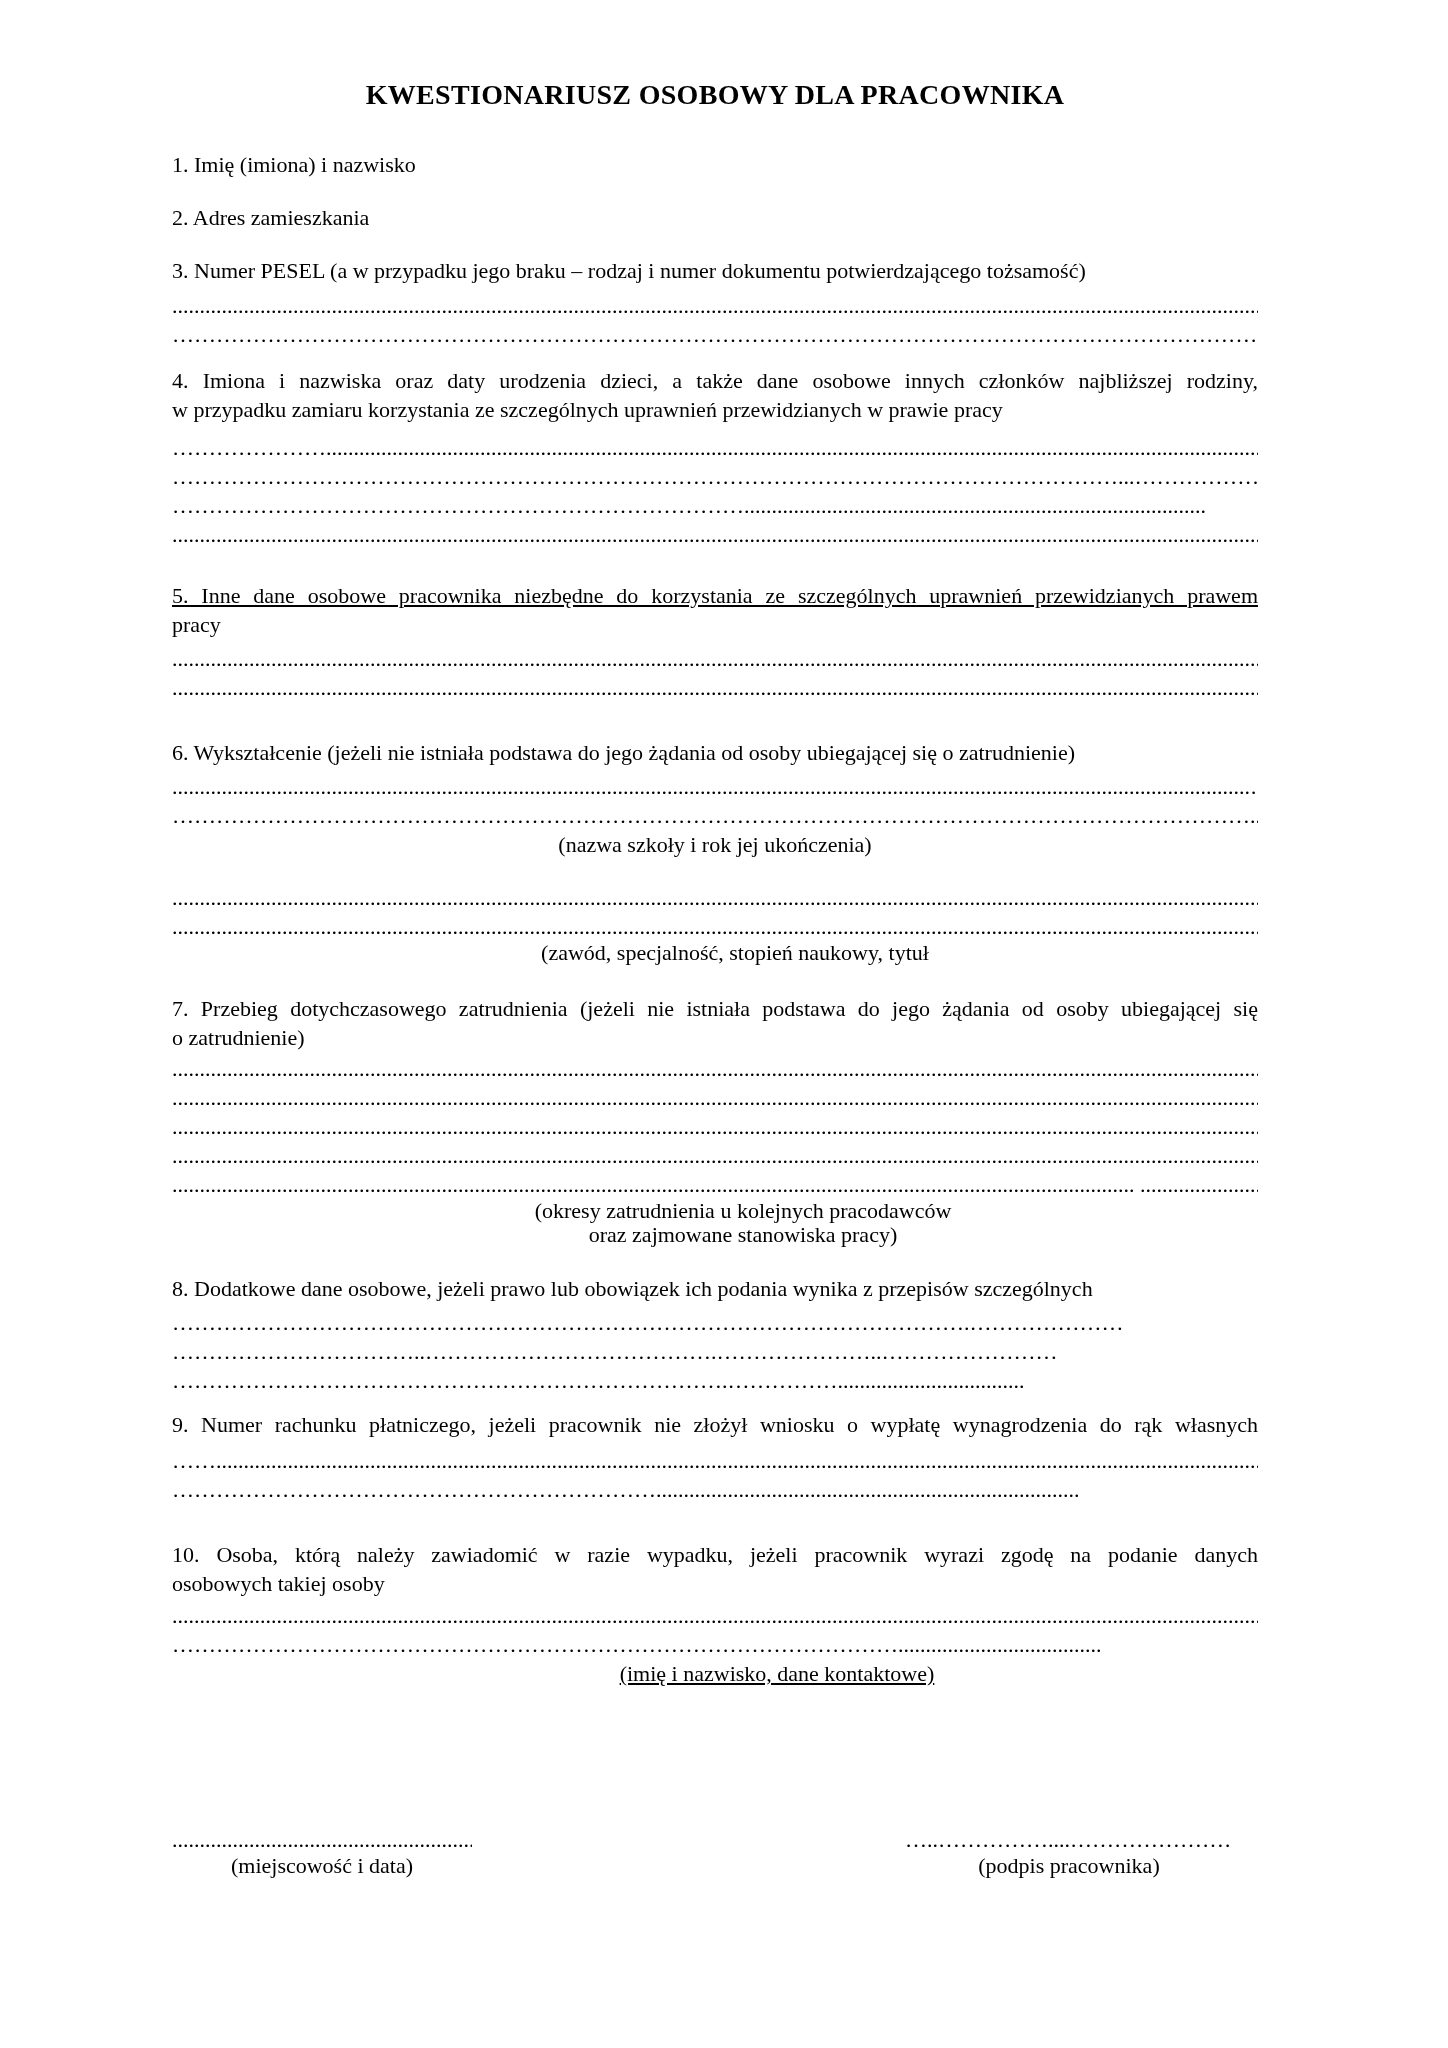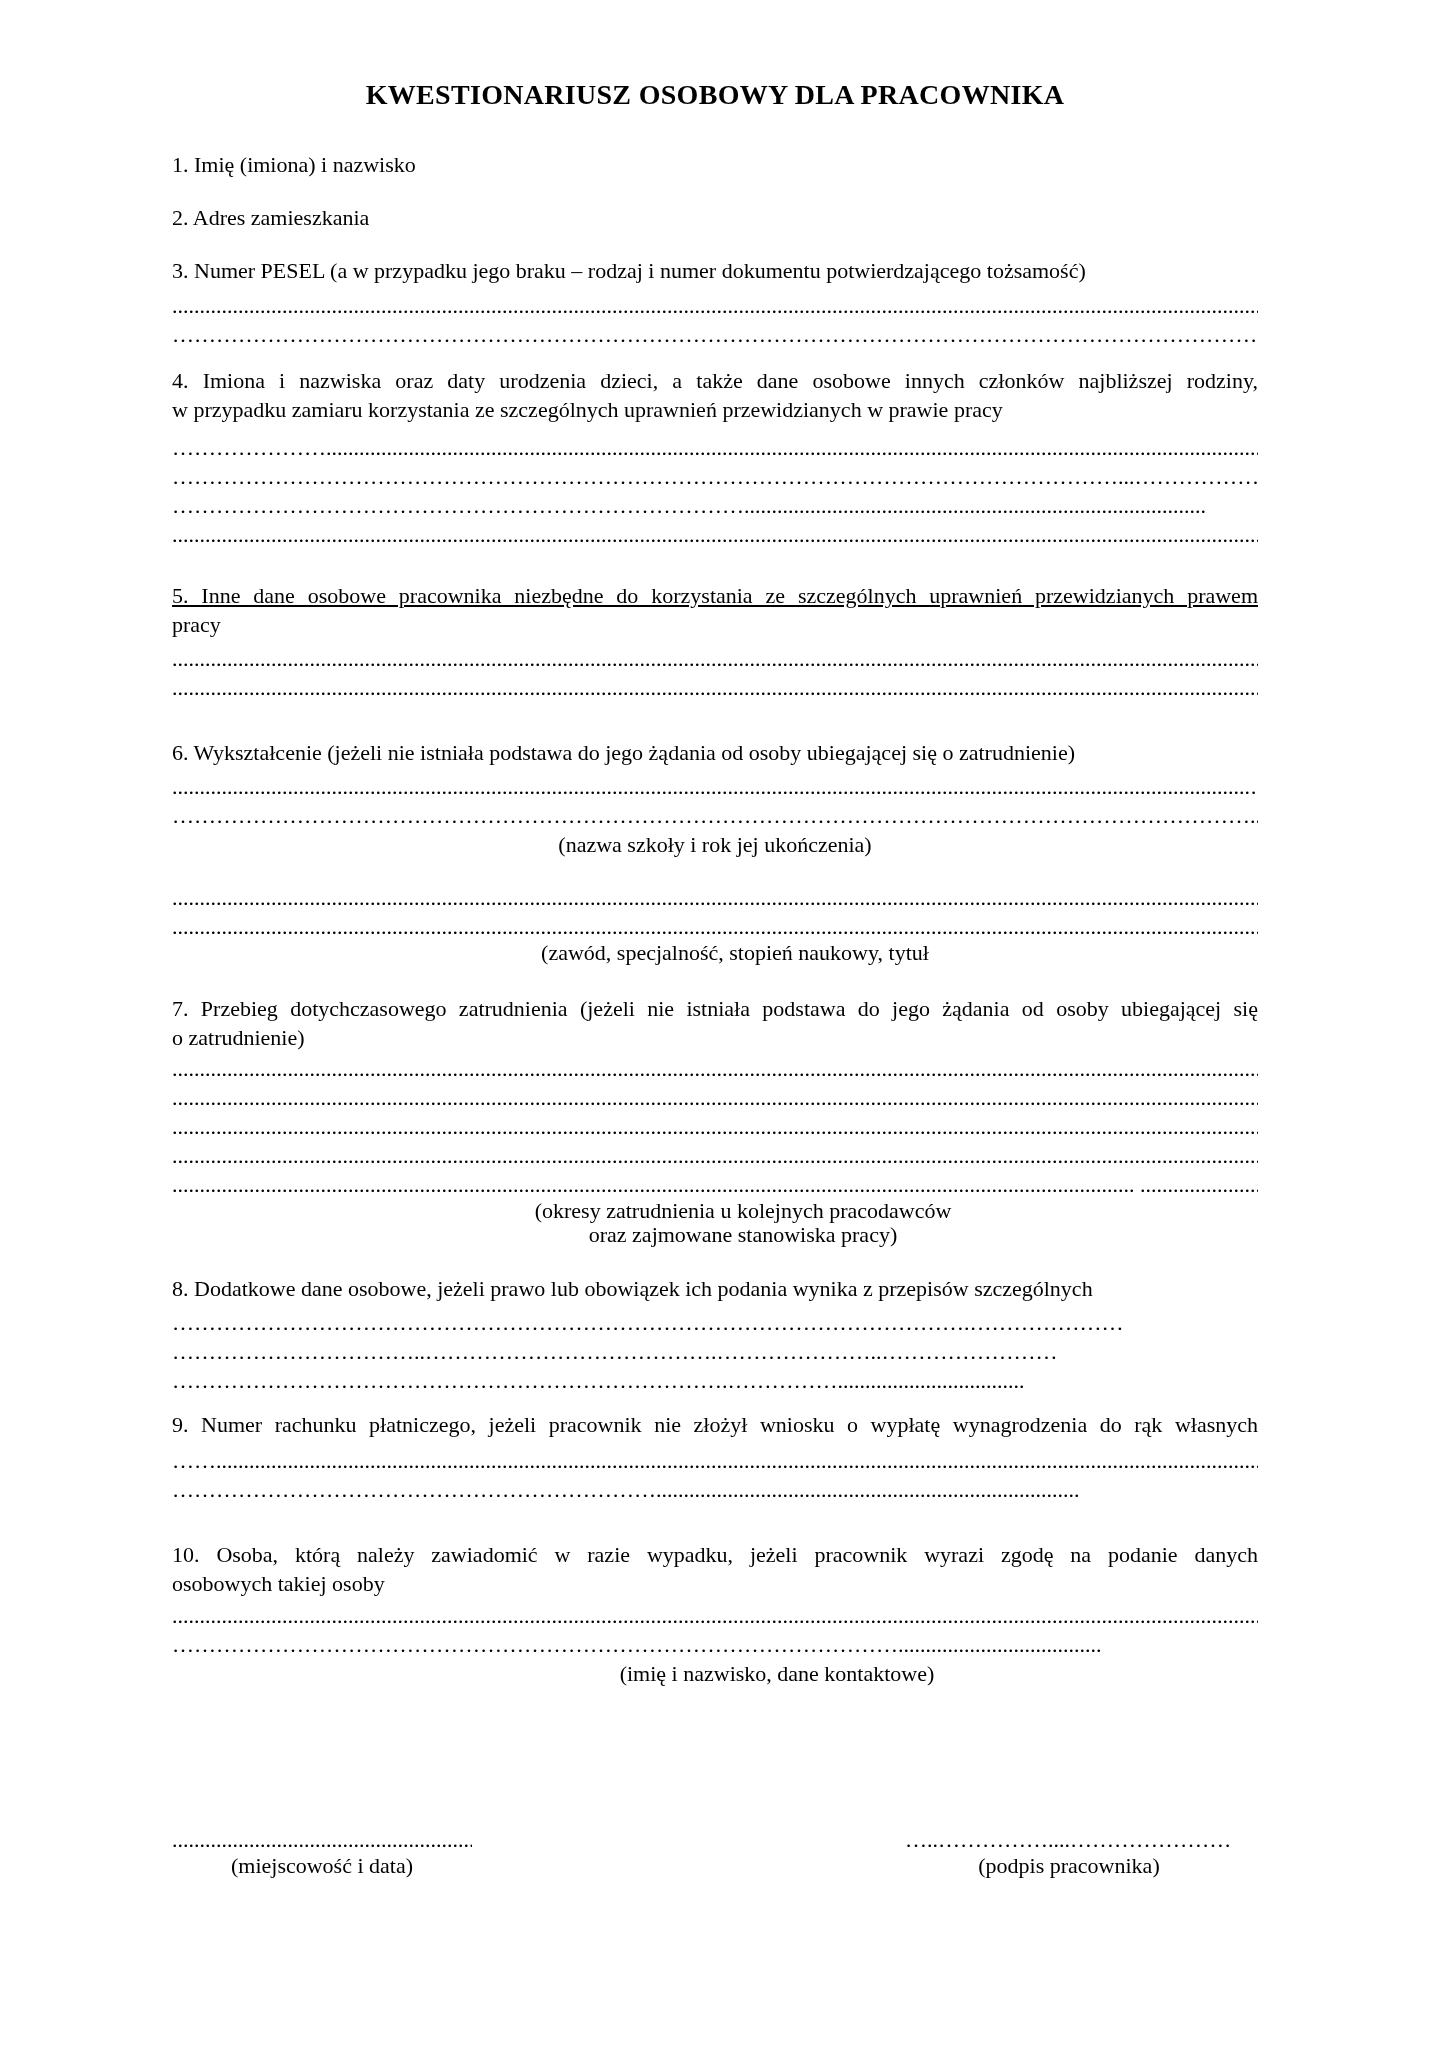--- a/index.html
+++ b/index.html
@@ -22,21 +22,21 @@
   .row{height:29px;overflow:hidden;white-space:nowrap;}
   .para{height:29px;overflow:hidden;}
   .just{text-align:justify;text-align-last:justify;word-spacing:-1px;}
   .inline-fill{display:flex;height:29px;overflow:hidden;flex-direction:column;}
   .inline-fill .lbl{flex:none;white-space:pre;}
   .inline-fill .fill{flex:1 1 auto;overflow:hidden;white-space:nowrap;}
   .dotline{height:29px;overflow:hidden;white-space:nowrap;}
   .caption{height:29px;overflow:hidden;text-align:center;}
   .caption.sm{height:24px;line-height:24px;}
   .shift28{transform:translateX(28px);}
-  .shift62{transform:translateX(62px);}
+  .shift62{transform:translateX(62px);text-decoration:underline;}
   .shift20{transform:translateX(20px);}
   .sig-row{position:relative;height:60px;margin-top:137px;}
   .sig-block{position:absolute;top:0;}
   .sig-left{left:0;width:300px;}
   .sig-right{left:733px;width:328px;}
   .sig-block .dotline{height:29px;}
   .sig-block .caption{height:24px;line-height:24px;}
   .mt2{margin-top:2px;}  .mt3{margin-top:3px;}  .mt5{margin-top:5px;}
   .mt6{margin-top:6px;}  .mt7{margin-top:7px;}  .mt9{margin-top:9px;}
   .mt15{margin-top:15px;}.mt16{margin-top:32px;text-decoration:underline;}.mt17{margin-top:17px;}

